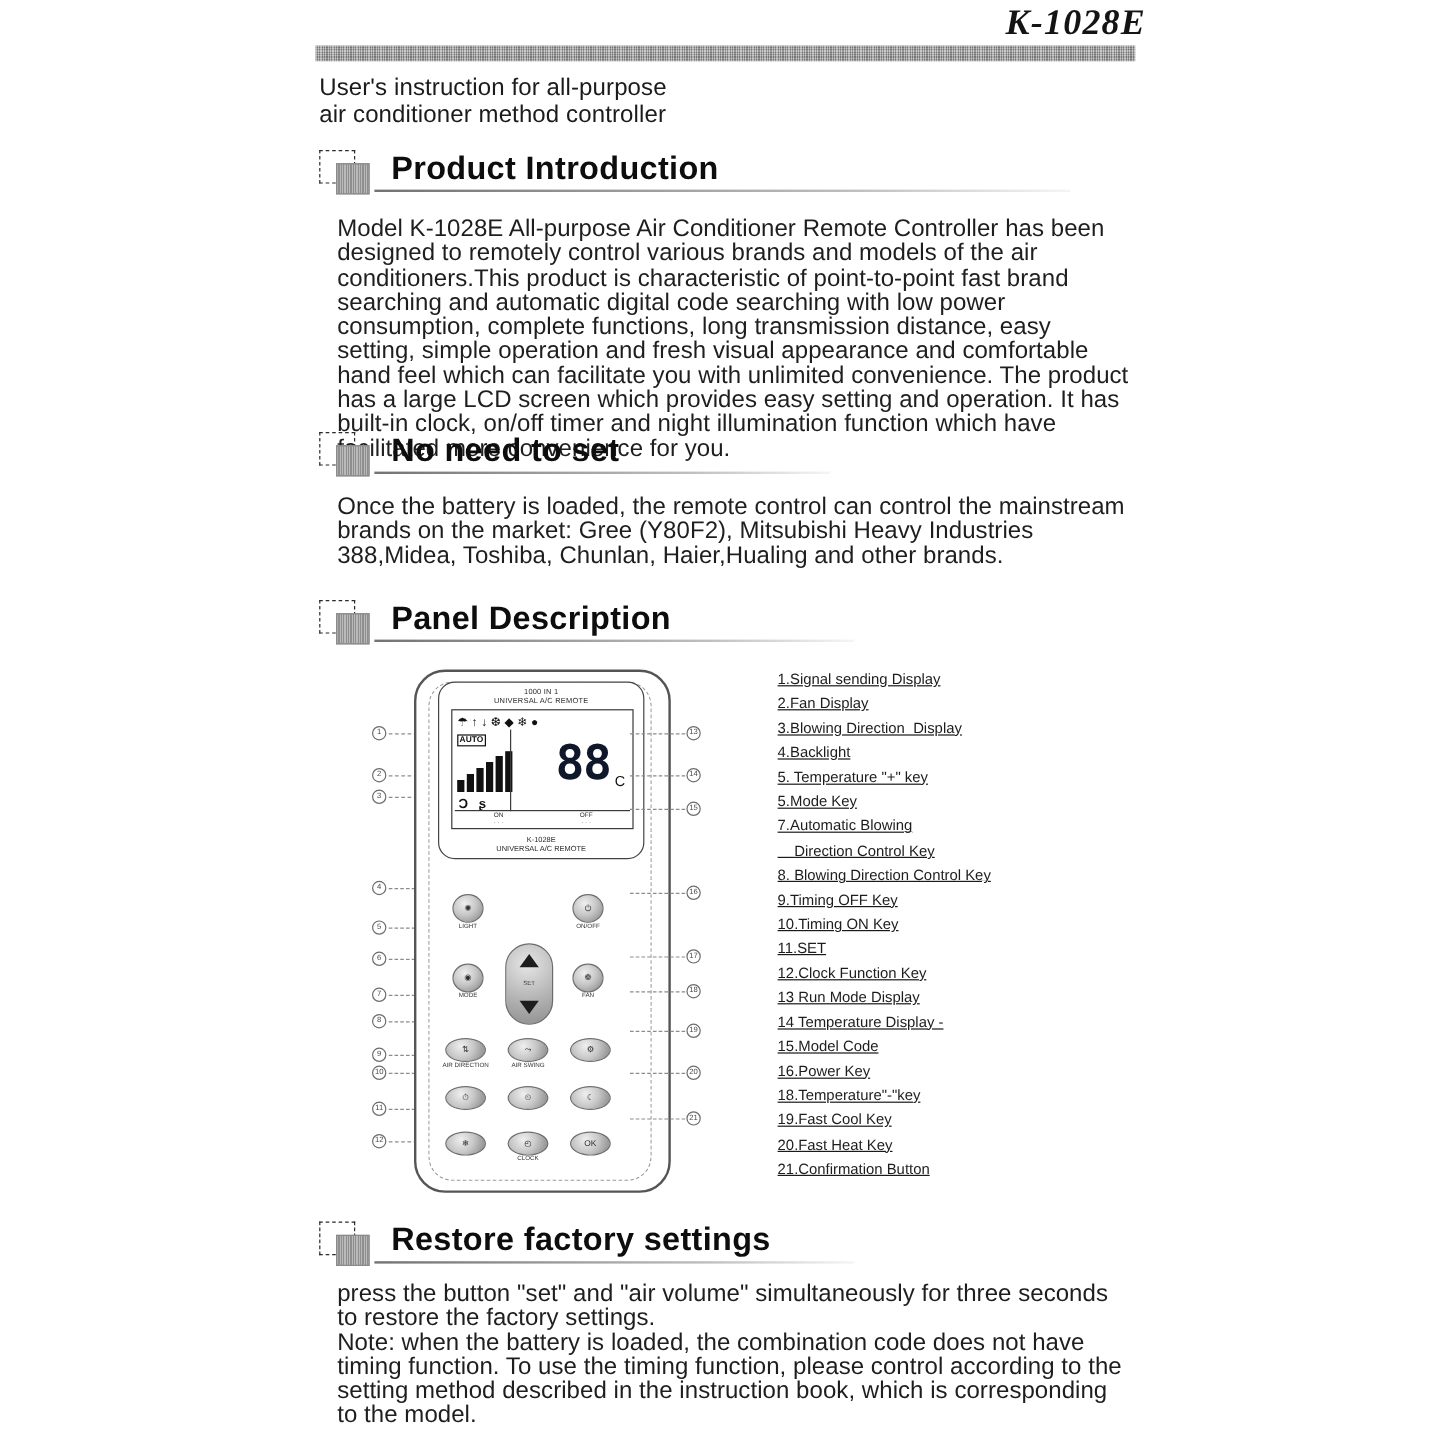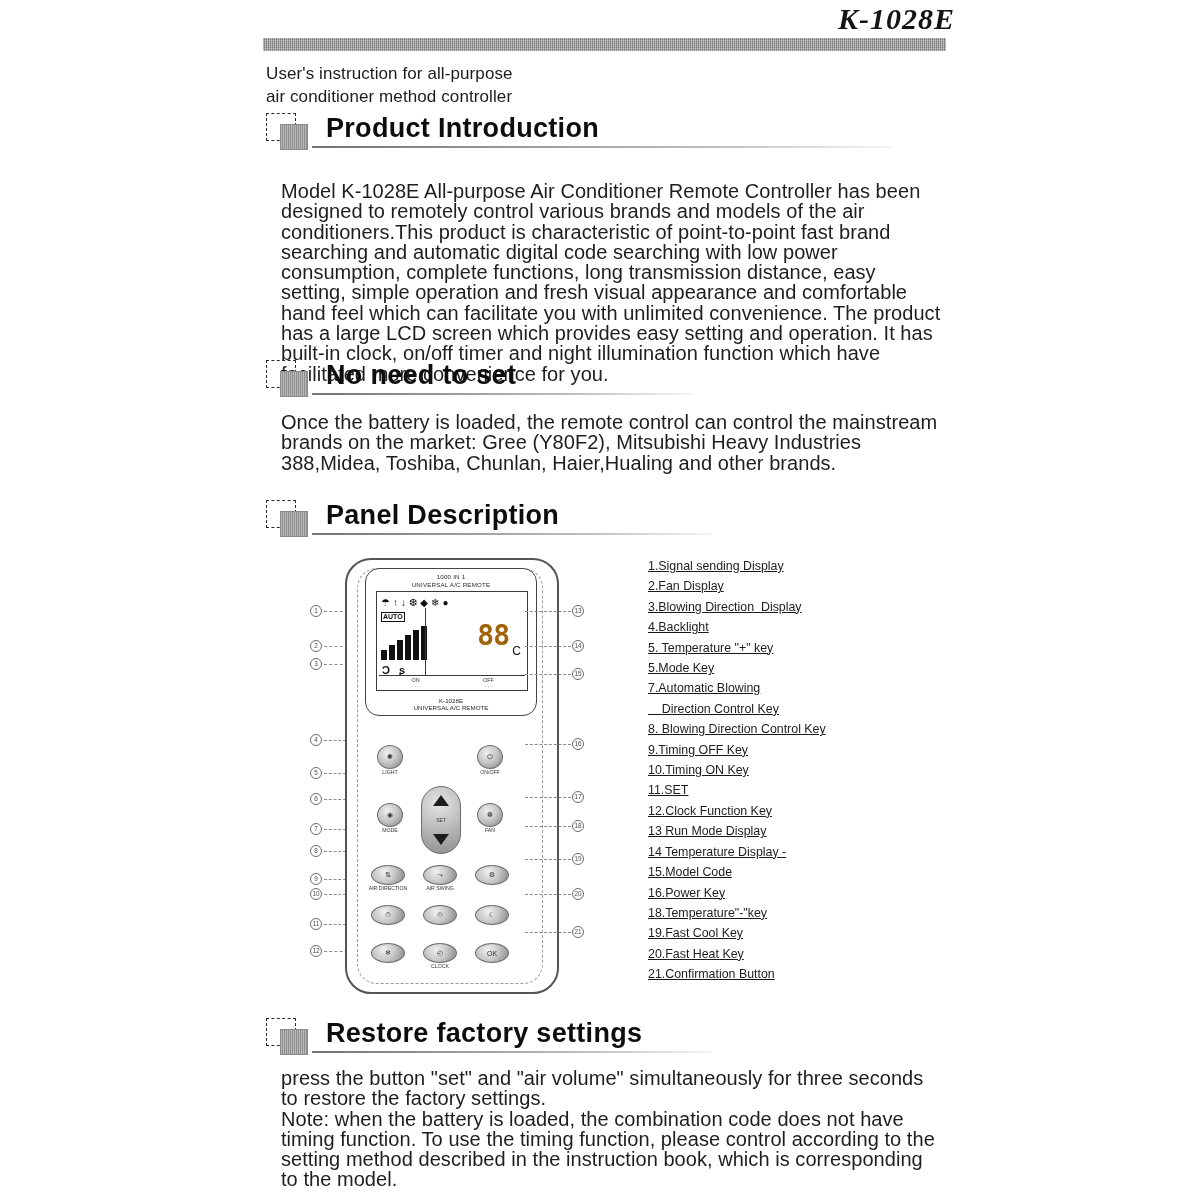--- a/index.html
+++ b/index.html
@@ -37,21 +37,21 @@
     height: 13px;
     background:
       repeating-linear-gradient(90deg, rgba(255,255,255,.35) 0 1px, rgba(0,0,0,.10) 1px 2px),
       repeating-linear-gradient(0deg, rgba(255,255,255,.25) 0 1px, rgba(0,0,0,.08) 1px 2px),
       #8e8e8e;
   }
   .subtitle {
     position: absolute;
     left: 266px;
     top: 62px;
-    font-size: 17px;
+    font-size: 20px;
     line-height: 23px;
     color: #1b1b1b;
     letter-spacing: .1px;
   }
 
   
   .section-head {
     position: absolute;
     left: 266px;
     width: 680px;
@@ -216,24 +216,24 @@
     font-size: 11px;
     font-weight: bold;
     color: #111;
     letter-spacing: 3px;
   }
   .lcd-temp {
     position: absolute;
     right: 18px;
     top: 24px;
     font-family: "DejaVu Sans Mono", monospace;
-    font-size: 28px;
+    font-size: 40px;
     font-weight: bold;
     line-height: 40px;
-    color: #a16207;
+    color: #0f172a;
     letter-spacing: -1px;
     text-align: center;
   }
   .lcd-unit {
     position: absolute;
     right: 6px;
     top: 52px;
     font-size: 12px;
     color: #111;
   }
@@ -371,21 +371,21 @@
 
 <div class="page">
 
   <div class="model-code">K-1028E</div>
   <div class="top-band"></div>
   <div class="subtitle">
     <div>User's instruction for all-purpose</div>
     <div>air conditioner method controller</div>
   </div>
 
-  <div class="section-head" style="top:113px;">
+  <div class="section-head" style="top:125px;">
     <div class="head-icon">
       <div class="dashed-box"></div>
       <div class="gray-box"></div>
     </div>
     <div class="head-title">Product Introduction</div>
     <div class="head-rule" style="top:33px; width:580px;"></div>
   </div>
   <div class="para" style="top:181px;">Model K-1028E All-purpose Air Conditioner Remote Controller has been designed to remotely control various brands and models of the air conditioners.This product is characteristic of point-to-point fast brand searching and automatic digital code searching with low power consumption, complete functions, long transmission distance, easy setting, simple operation and fresh visual appearance and comfortable hand feel which can facilitate you with unlimited convenience. The product has a large LCD screen which provides easy setting and operation. It has built-in clock, on/off timer and night illumination function which have facilitated more convenience for you.</div>
 
   <div class="section-head" style="top:360px;">

